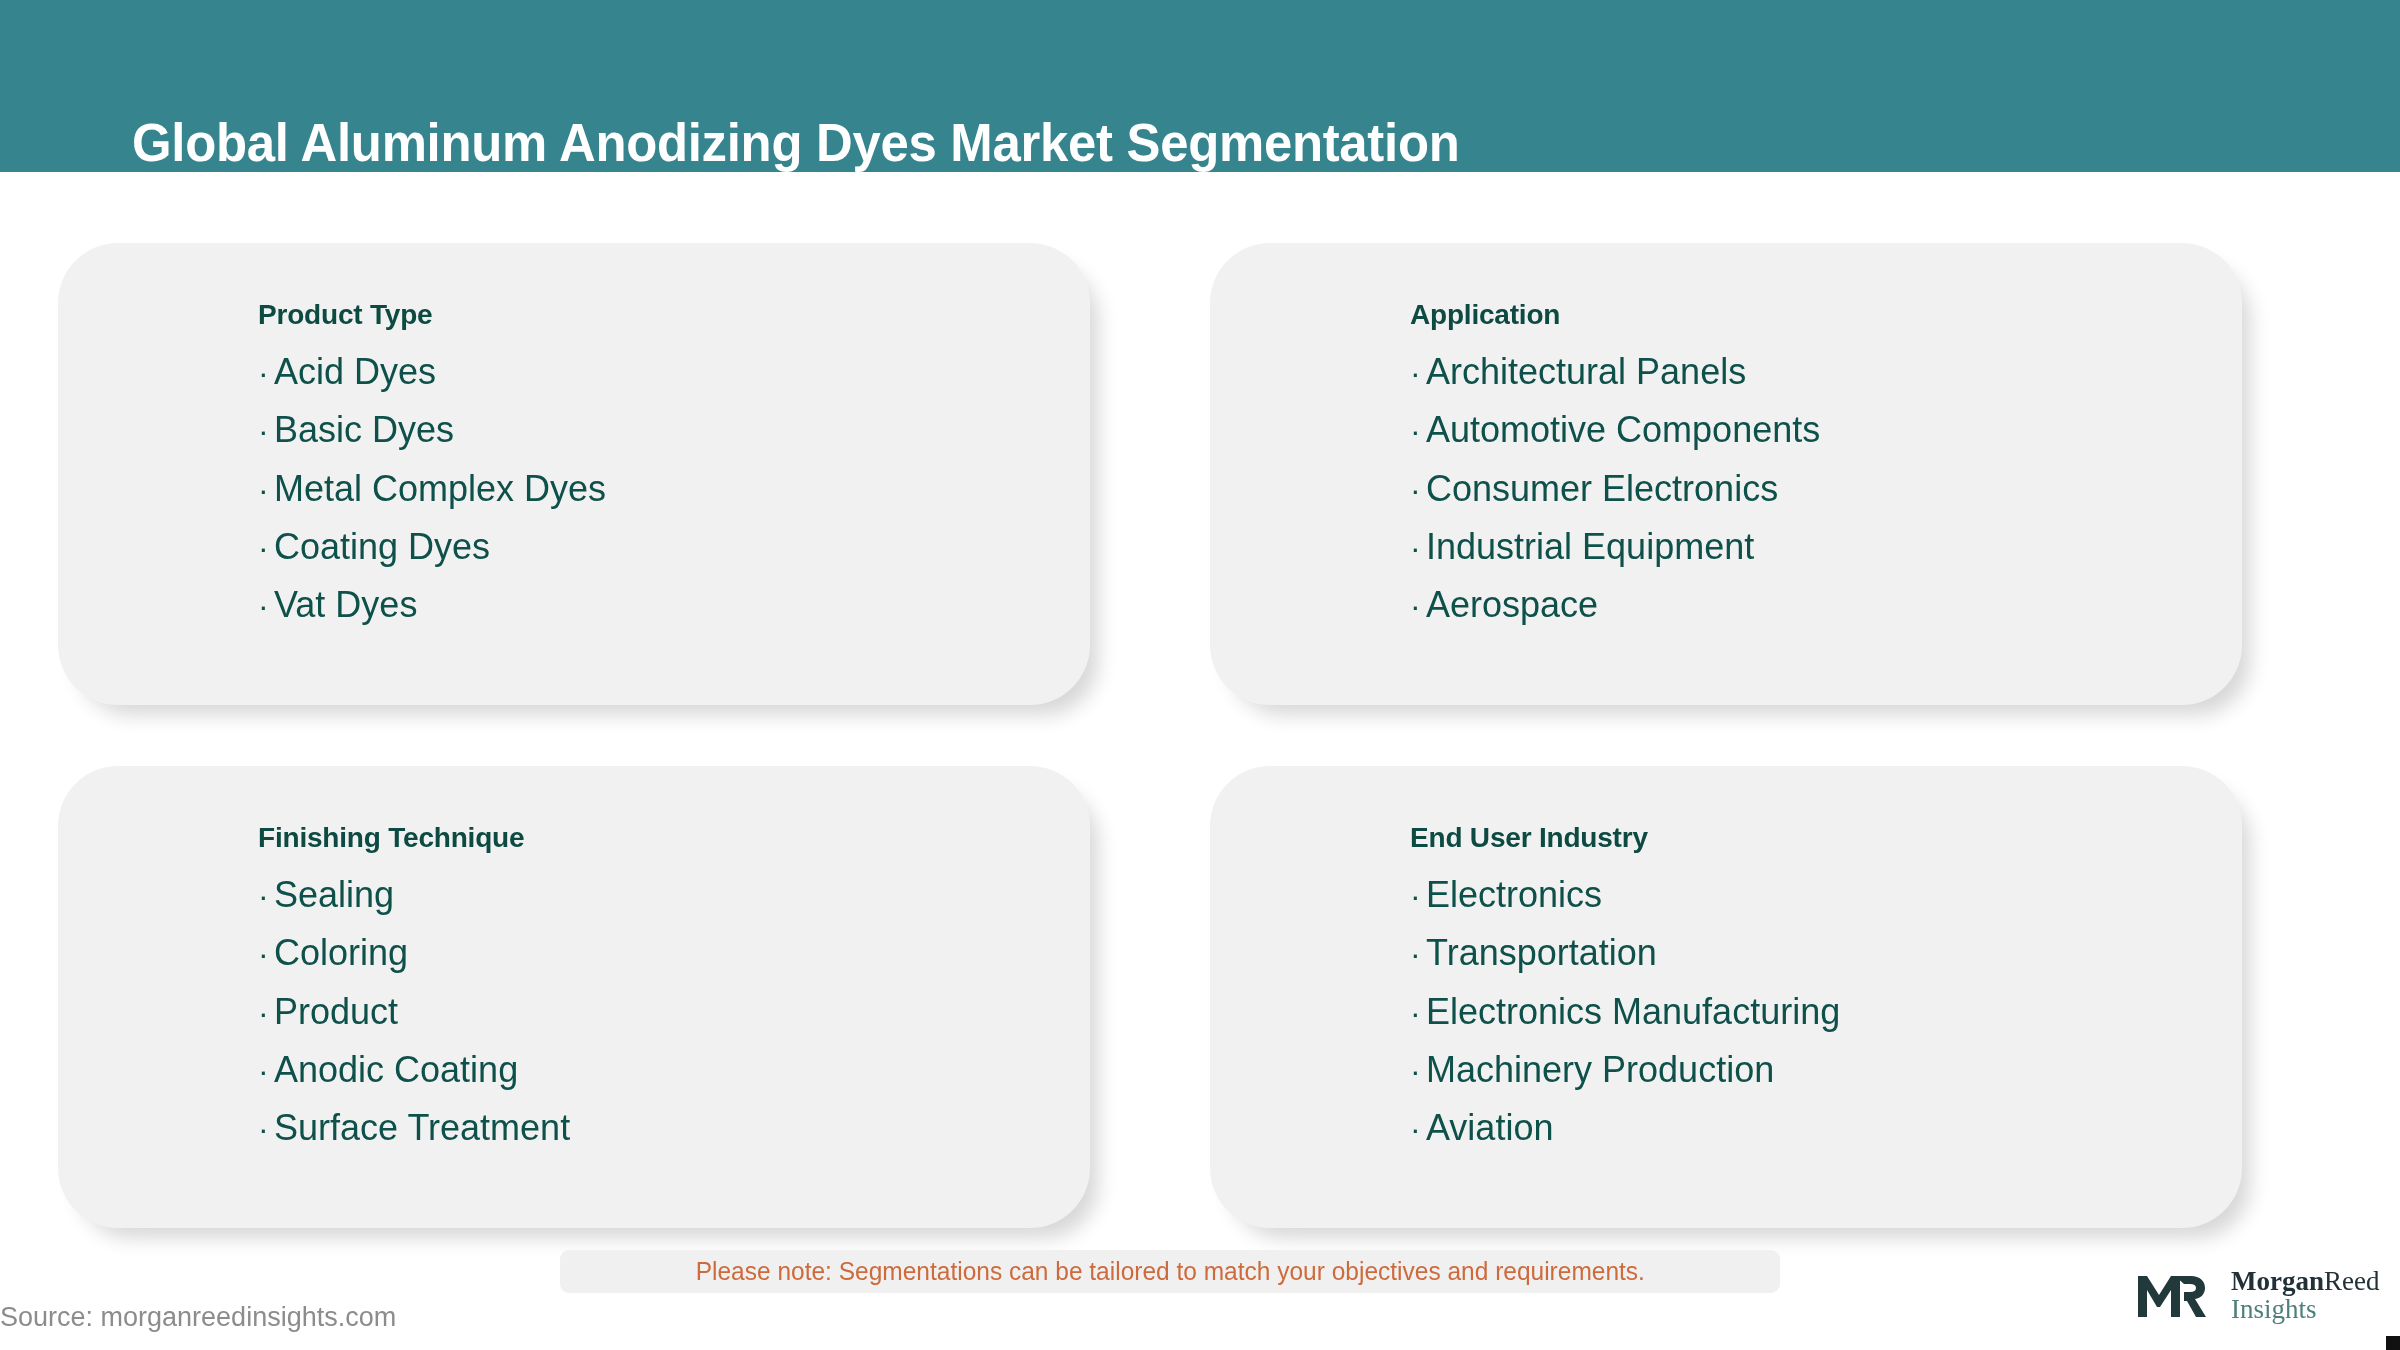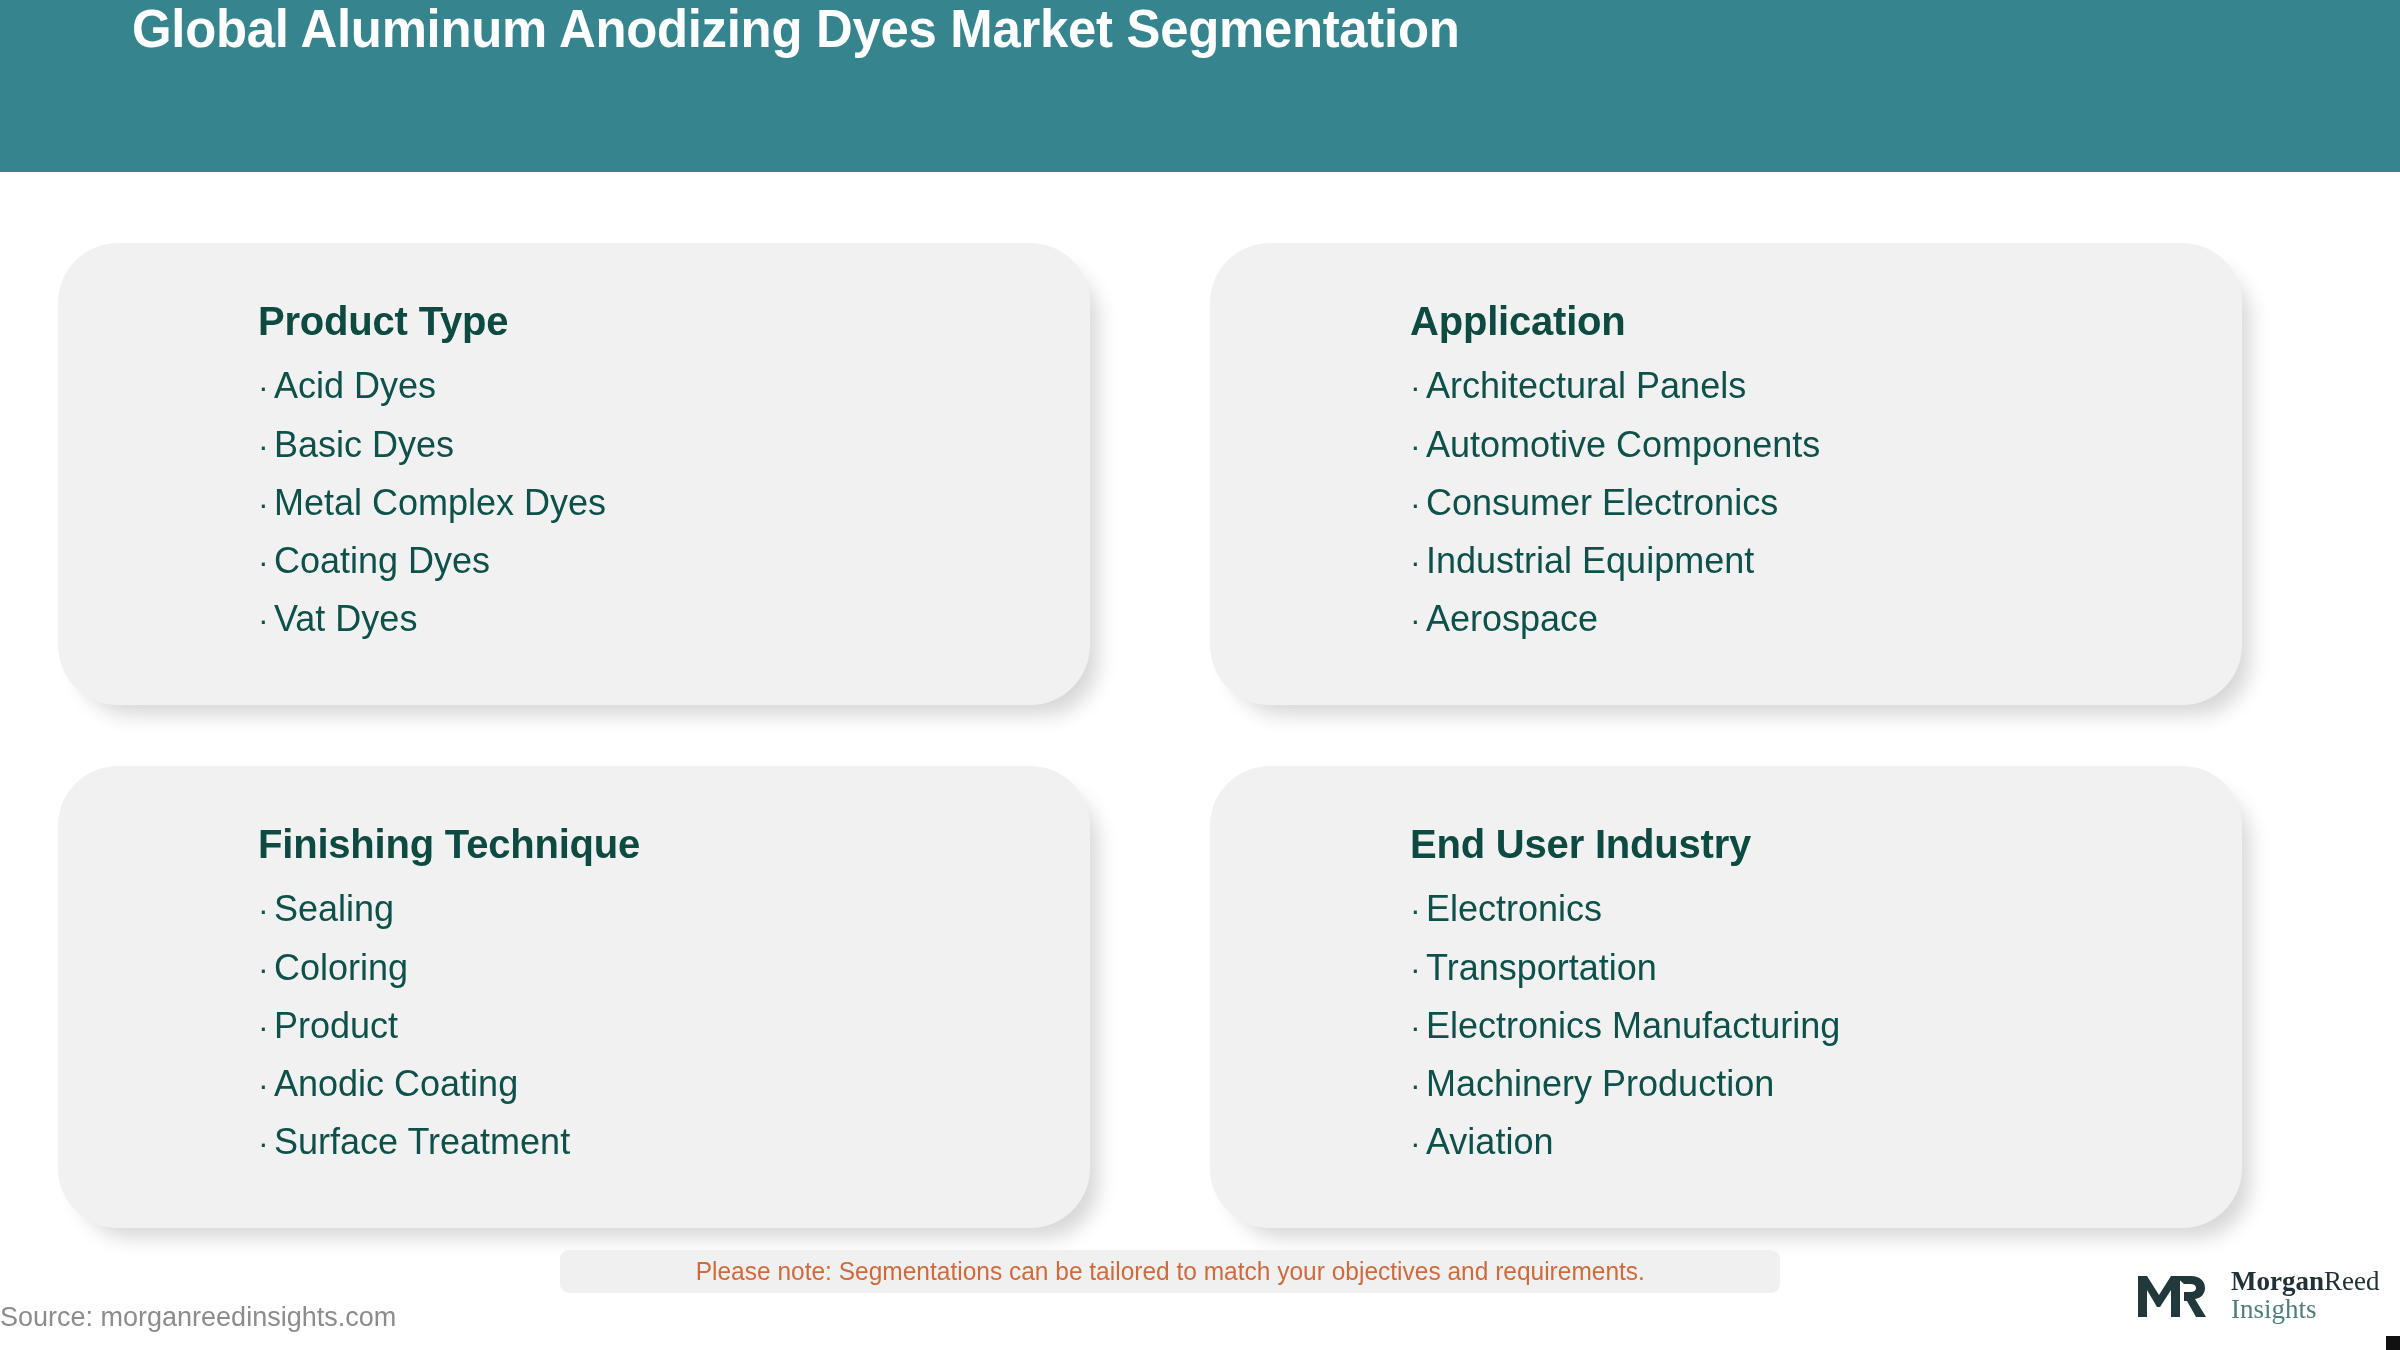--- a/index.html
+++ b/index.html
@@ -21,21 +21,21 @@
 
   
   .header {
     position: absolute;
     left: 0;
     top: 0;
     width: 2400px;
     height: 172px;
     background: #35848E;
     display: flex;
-    align-items: flex-start;
+    align-items: flex-end;
   }
 
   .header-title {
     margin-left: 132px;
     color: #ffffff;
     font-size: 53px;
     font-weight: 700;
     letter-spacing: -0.3px;
     line-height: 1.1;
     white-space: nowrap;
@@ -65,21 +65,21 @@
     padding: 55px 0 0 0;
   }
 
   .card-inner {
     padding-left: 200px;
     padding-right: 30px;
   }
 
   .card-title {
     color: #0C4A42;
-    font-size: 40px;
+    font-size: 28px;
     font-weight: 700;
     letter-spacing: -0.2px;
     line-height: 1.18;
     margin-bottom: 12px;
     white-space: nowrap;
   }
 
   .card-list {
     list-style: none;
   }

